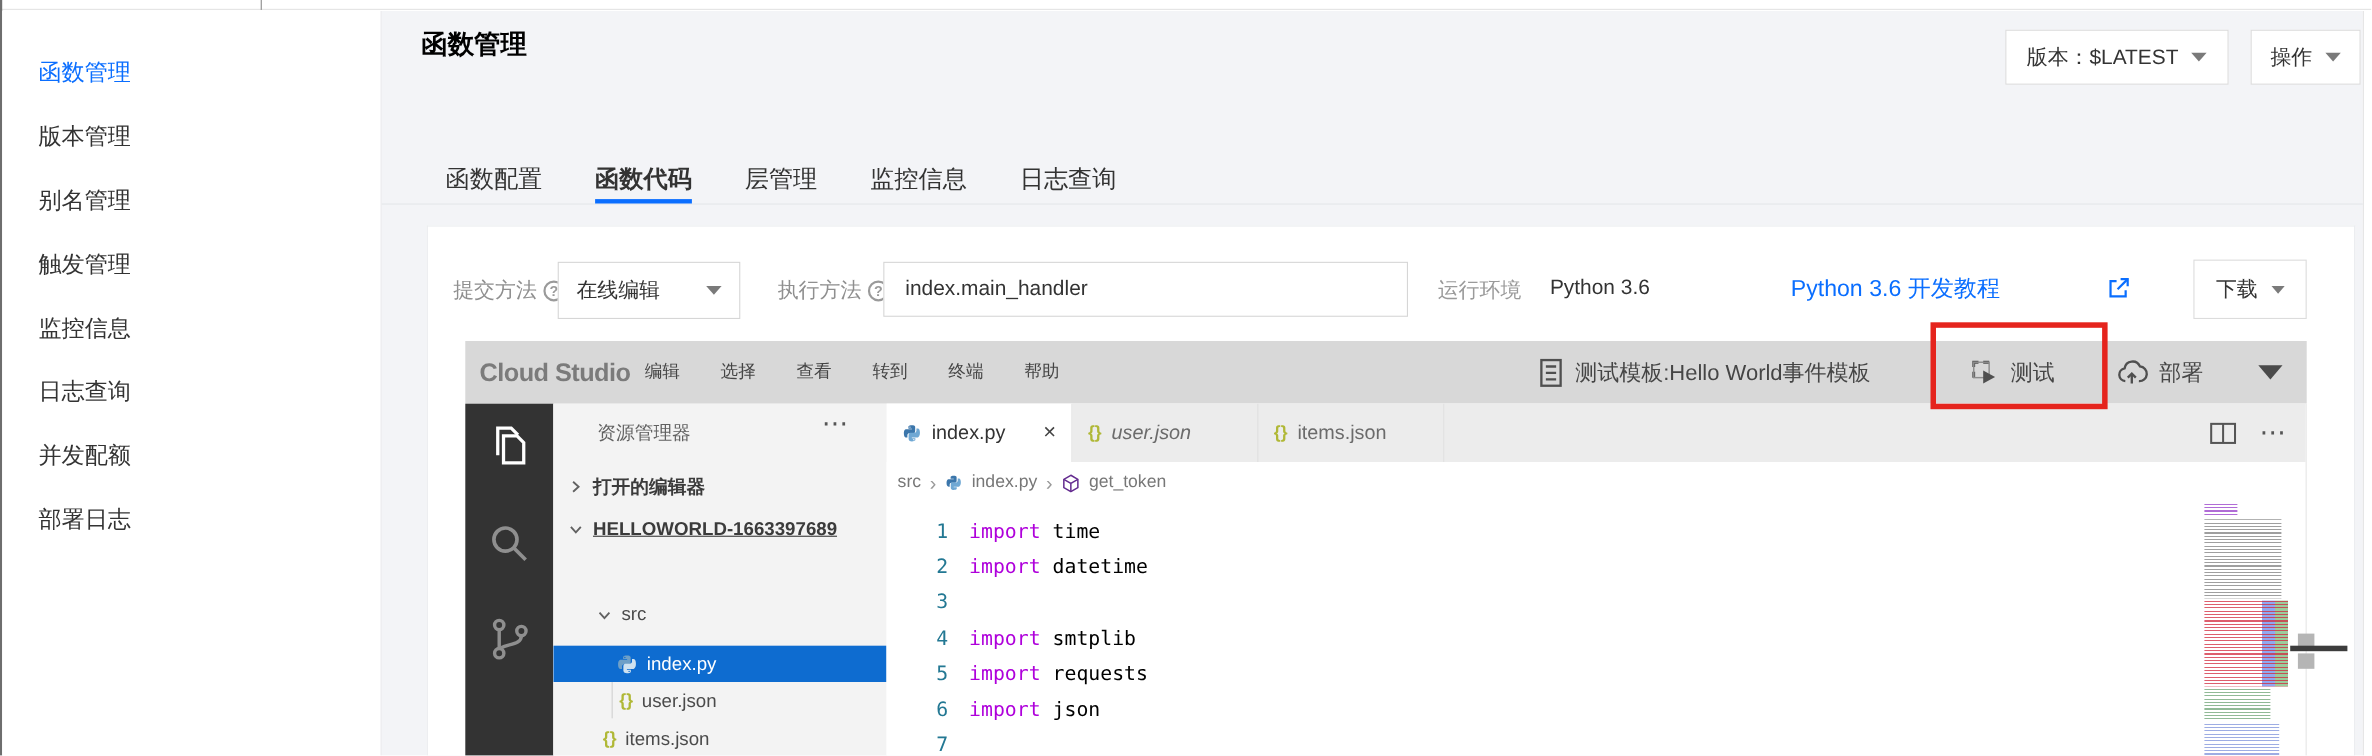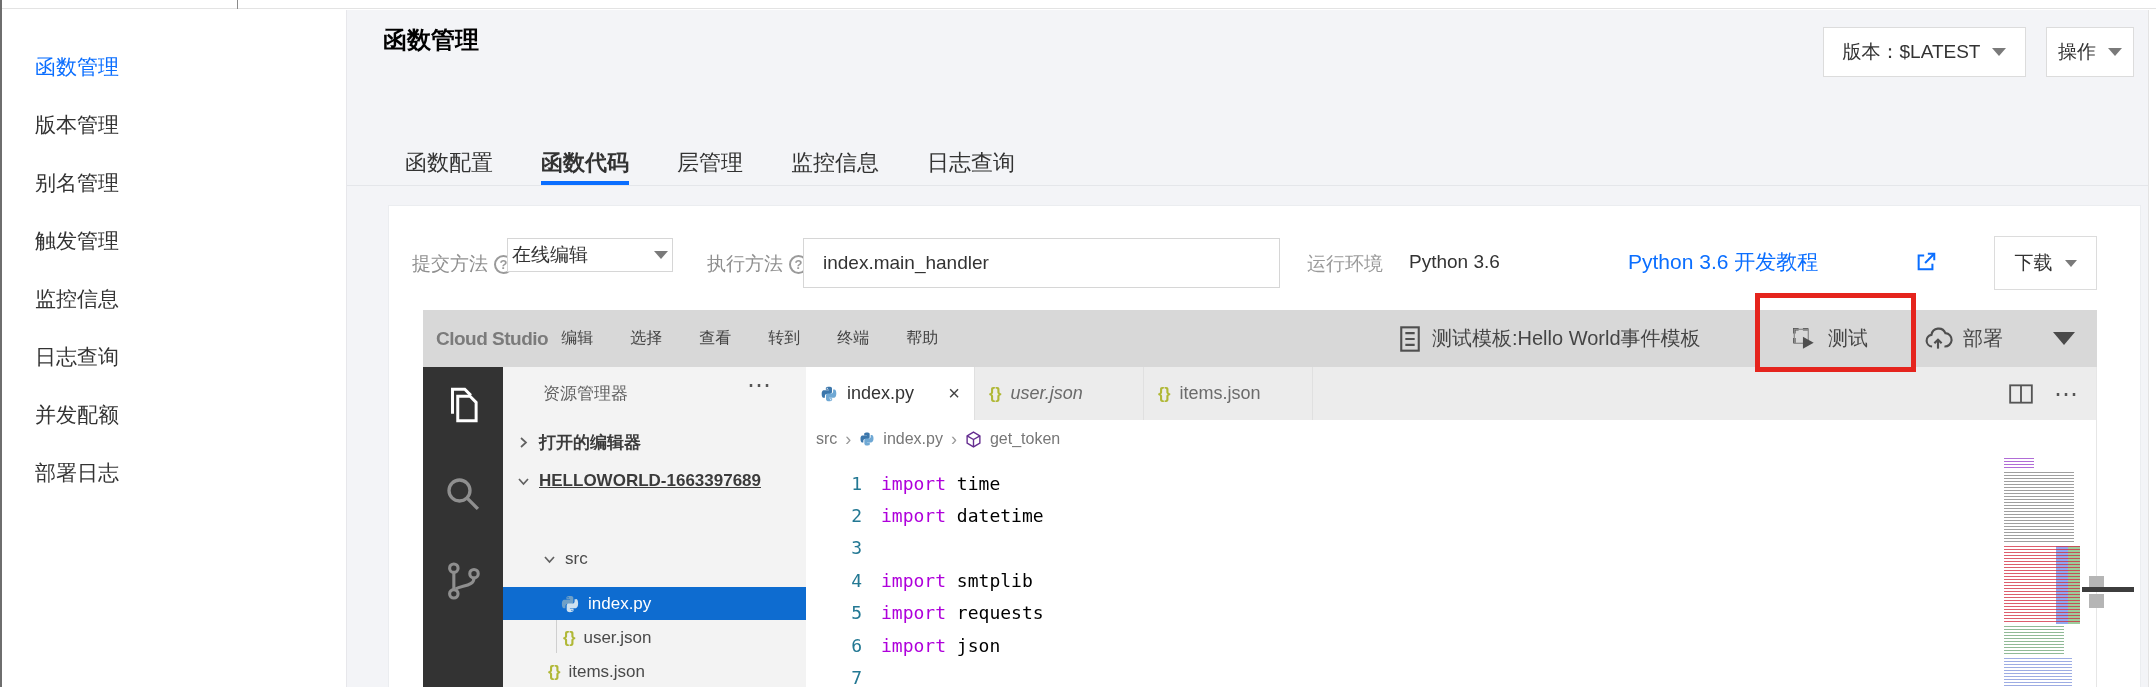--- a/index.html
+++ b/index.html
@@ -23,51 +23,51 @@
   .si{position:absolute;left:33px;height:30px;line-height:30px;font-size:21px;color:#333;cursor:pointer;white-space:nowrap;}
   .si.active{color:var(--accent);}
   .si:nth-of-type(1){top:42px}.si:nth-of-type(2){top:100px}.si:nth-of-type(3){top:158px}
   .si:nth-of-type(4){top:216px}.si:nth-of-type(5){top:274px}.si:nth-of-type(6){top:332px}
   .si:nth-of-type(7){top:390px}.si:nth-of-type(8){top:448px}
 
   
   .page-title{left:383px;top:24px;font-size:24px;font-weight:700;color:#000;}
   .hbtn{background:#fff;border:1px solid #dcdcdc;display:flex;align-items:center;justify-content:center;gap:12px;font-size:19px;color:#333;cursor:pointer;}
   .btn-version{left:1823px;top:27px;width:203px;height:50px;}
-  .btn-actions{left:2046px;top:27px;width:88px;height:50px;}
+  .btn-actions{left:2046px;top:27px;width:100px;height:50px;}
   .caret{width:0;height:0;border-left:7px solid transparent;border-right:7px solid transparent;border-top:8px solid #7a7a7a;display:inline-block;}
   .caret.sm{border-left-width:6px;border-right-width:6px;border-top-width:7px;}
 
   
   .tabs{left:347px;top:141px;width:1801px;height:45px;border-bottom:1px solid #e4e6ea;display:flex;align-items:stretch;padding-left:58px;gap:48px;}
   .tab{display:flex;align-items:center;font-size:22px;color:#333;position:relative;cursor:pointer;white-space:nowrap;text-align:center;}
   .tab.active{font-weight:700;}
   .tab.active::after{content:"";position:absolute;left:0;right:0;bottom:0;height:4px;background:var(--accent);}
 
   
   .card{left:388px;top:205px;width:1753px;height:482px;background:#fff;border:1px solid #ebedf0;border-bottom:none;}
 
   
   .flabel{display:flex;align-items:center;gap:6px;font-size:19px;color:#8f8f8f;}
   .f1{left:412px;top:251px;}
   .f2{left:707px;top:251px;}
   .qicon{width:19px;height:19px;border:2px solid #9a9a9a;border-radius:50%;display:inline-flex;align-items:center;justify-content:center;flex:none;}
   .qicon::after{content:"?";font-size:13px;font-weight:700;color:#9a9a9a;}
   .req{color:#e54545;font-size:19px;}
-  .sel{left:507px;top:238px;width:166px;height:34px;border:1px solid #d6d6d6;background:#fff;display:flex;align-items:center;padding:0 4px;font-size:19px;color:#333;cursor:pointer;}
+  .sel{left:507px;top:238px;width:166px;height:52px;border:1px solid #d6d6d6;background:#fff;display:flex;align-items:center;padding:0 16px;font-size:19px;color:#333;cursor:pointer;}
   .sel .caret{margin-left:auto;}
   .inp{left:803px;top:238px;width:477px;height:50px;border:1px solid #d6d6d6;background:#fff;padding:0 19px;font-size:19px;color:#333;font-family:"Liberation Sans",sans-serif;outline:none;}
   .runtime{left:1307px;top:251px;display:flex;gap:26px;font-size:19px;}
   .runtime .lab{color:#9a9a9a;} .runtime .val{color:#333;}
   .tutorial{left:1628px;top:248px;width:309px;display:flex;align-items:center;justify-content:space-between;color:var(--accent);font-size:21px;cursor:pointer;}
   .btn-download{left:1994px;top:236px;width:103px;height:54px;}
 
   
   .cs-toolbar{left:423px;top:310px;width:1674px;height:57px;background:#d8d8d8;display:flex;align-items:center;}
-  .brand{margin-left:13px;font-size:19px;font-weight:700;color:#7b7b7b;letter-spacing:-0.5px;white-space:nowrap;}
+  .brand{margin-left:13px;font-size:23px;font-weight:700;color:#7b7b7b;letter-spacing:-0.5px;white-space:nowrap;}
   .csmenu{display:flex;gap:37px;margin-left:13px;font-size:16px;color:#454545;}
   .csmenu span{cursor:pointer;}
   .tgroup{position:absolute;top:0;height:57px;display:flex;align-items:center;gap:10px;font-size:20px;color:#454545;cursor:pointer;white-space:nowrap;}
   .t-template{left:975px;}
   .t-test{left:1367px;}
   .t-deploy{left:1500px;}
   .t-caret{left:1630px;}
   .caret-dark{width:0;height:0;border-left:11px solid transparent;border-right:11px solid transparent;border-top:13px solid #4a4a4a;}
 
   .redbox{left:1755px;top:293px;width:161px;height:79px;border:5px solid var(--annotation);z-index:9;pointer-events:none;}

